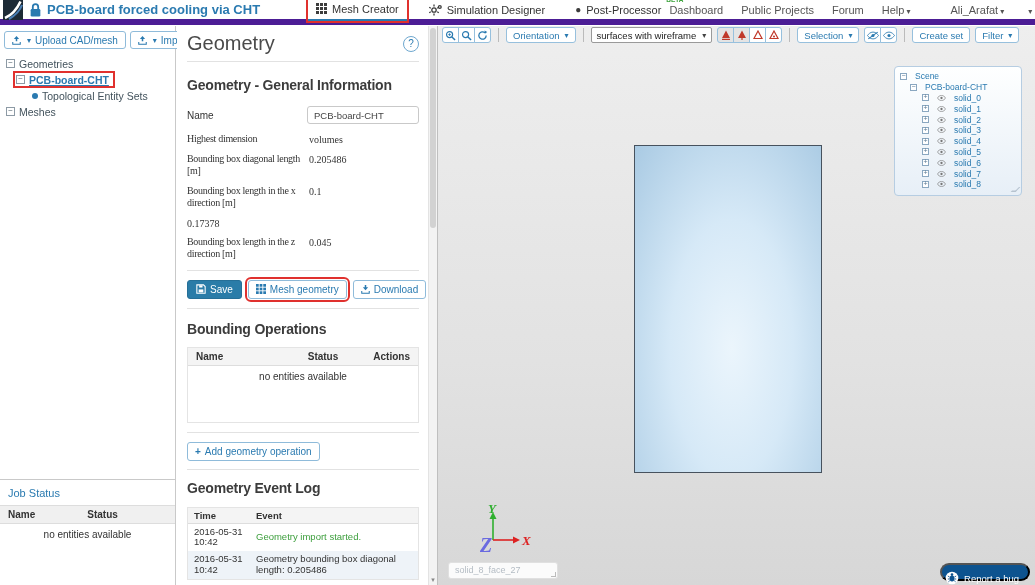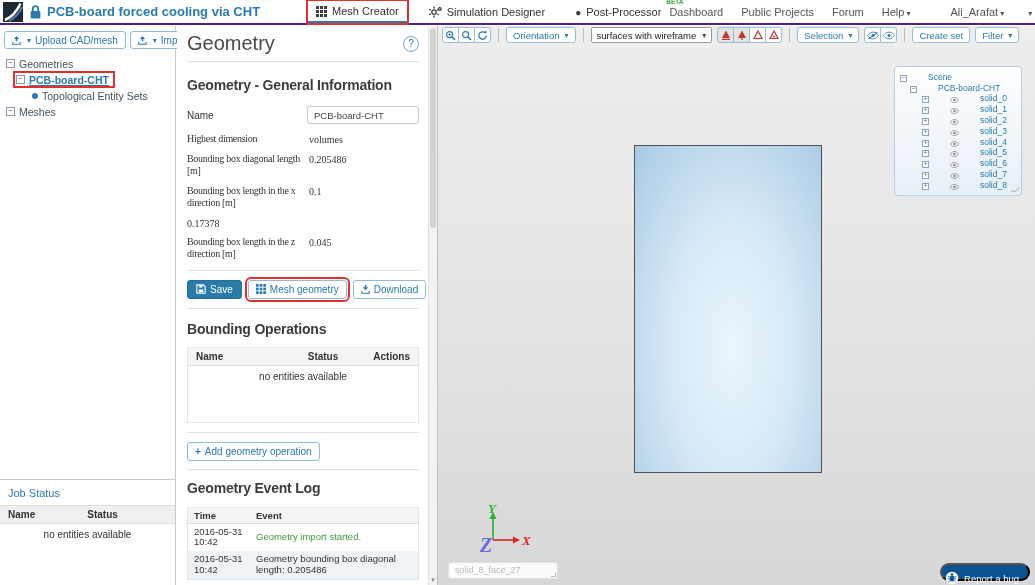--- a/index.html
+++ b/index.html
@@ -1,25 +1,25 @@
 <!DOCTYPE html>
 <html><head>
 <meta charset="utf-8">
 <style>
   * { box-sizing: border-box; margin: 0; padding: 0; }
   html,body { width:1035px; height:585px; overflow:hidden; }
   body { font-family:"Liberation Sans","DejaVu Sans",sans-serif; font-size:11px; color:#333; background:#fff; }
   .app { position:relative; width:1035px; height:585px; overflow:hidden; background:#fff; }
 
   
-  .topbar { position:absolute; top:0; left:0; right:0; height:25px; background:#fff; border-bottom:2px solid #4c1d95; display:flex; align-items:center; z-index:20; }
+  .topbar { position:absolute; top:0; left:0; right:0; height:25px; background:#fff; border-bottom:6px solid #4c1d95; display:flex; align-items:center; z-index:20; }
   .logo { width:20px; height:20px; margin:0 6px 0 3px; flex:0 0 auto; }
   .proj-title { display:flex; align-items:center; gap:5px; color:#2a7ab0; font-size:13px; font-weight:700; white-space:nowrap; }
   .tabs { display:flex; align-items:center; margin-left:48px; gap:14px; }
-  .tab { display:flex; align-items:flex-end; gap:5px; font-size:11px; color:#333; padding:4px 8px; position:relative; cursor:pointer; white-space:nowrap; }
+  .tab { display:flex; align-items:flex-start; gap:5px; font-size:11px; color:#333; padding:4px 8px; position:relative; cursor:pointer; white-space:nowrap; }
   .tab.active { outline:2px solid #e0312e; outline-offset:0px; border-bottom:2px solid #2a7ab0; }
   .tab .beta { position:absolute; top:-4px; right:-14px; color:#3aa23a; font-size:6.5px; font-weight:700; }
   .topnav { margin-left:auto; display:flex; align-items:center; gap:18px; padding-right:14px; font-size:11px; color:#555; }
   .topnav a { color:#555; text-decoration:none; white-space:nowrap; cursor:pointer; }
   .caret { font-size:8px; color:#555; margin-left:2px; }
 
   
   .sidebar { position:absolute; top:26px; left:0; width:176px; bottom:0; background:#fff; border-right:1px solid #c9c9c9; }
   .side-btn-row { display:flex; gap:4px; padding:5px 4px; }
   .btn-outline { display:inline-flex; align-items:center; gap:4px; border:1px solid #8fbbda; color:#2a7ab0; background:#fff; border-radius:3px; font-size:10px; padding:2px 7px; height:18px; cursor:pointer; white-space:nowrap; }
@@ -77,21 +77,21 @@
   .tb-ic { width:17px; padding:1px 0; justify-content:center; }
   .grp { display:flex; }
   .grp .tb { border-radius:0; margin-left:-1px; }
   .grp .tb:first-child { border-radius:3px 0 0 3px; margin-left:0; }
   .grp .tb:last-child { border-radius:0 3px 3px 0; }
   .tb.pressed { background:#e4e4e4; }
   .tb-sep { width:1px; height:14px; background:#bbb; margin:0 2px; }
   .render-select { display:inline-flex; align-items:center; gap:4px; border:1px solid #9a9a9a; background:#fff; color:#222; font-size:9.5px; padding:1px 5px; height:16px; border-radius:2px; cursor:pointer; }
   .geom-rect { position:absolute; left:196px; top:119px; width:188px; height:328px; border:1px solid #47525e; background:radial-gradient(ellipse at 52% 62%, #ebf5fc 0%, #d6e9f7 45%, #a9cae3 100%); cursor:pointer; }
   .scene-panel { position:absolute; left:456px; top:40px; width:128px; height:130px; background:linear-gradient(180deg,#feffff 0%,#e7eff7 100%); border:1px solid #b6cde2; border-radius:4px; padding:4px 5px; overflow:hidden; }
-  .scene-row { display:flex; align-items:flex-end; gap:21px; height:10.8px; font-size:8.5px; color:#2a7ab0; cursor:pointer; white-space:nowrap; }
+  .scene-row { display:flex; align-items:center; gap:8px; height:10.8px; font-size:8.5px; color:#2a7ab0; cursor:pointer; white-space:nowrap; }
   .sbox { width:7px; height:7px; border:1px solid #8aa7c0; background:#fff; color:#5a7a94; font-size:7px; line-height:4px; text-align:center; flex:0 0 auto; }
   .resize-handle { position:absolute; right:2px; bottom:2px; width:7px; height:7px; border-right:2px solid #aab8c5; border-bottom:2px solid #aab8c5; transform:skew(-45deg) scale(0.7); opacity:.8; }
   .axis-triad { position:absolute; left:28px; top:476px; }
   .sel-label { position:absolute; left:10px; top:536px; width:110px; height:17px; background:#fbfbfb; border:1px solid #e0e0e0; border-radius:3px; font-size:9px; color:#b4bcc4; padding:2px 6px; position:absolute; }
   .sel-label .rh { position:absolute; right:1px; bottom:1px; width:5px; height:5px; border-right:1px solid #bbb; border-bottom:1px solid #bbb; }
   .bug-btn { position:absolute; right:5px; bottom:4px; height:18px; background:#0d538f; color:#fff; border-radius:9px; display:flex; align-items:center; gap:5px; font-size:9.5px; padding:12px 9px 0 3px; cursor:pointer; }
 
   .ic { display:inline-flex; align-items:center; justify-content:center; flex:0 0 auto; }
 </style>
 </head>

